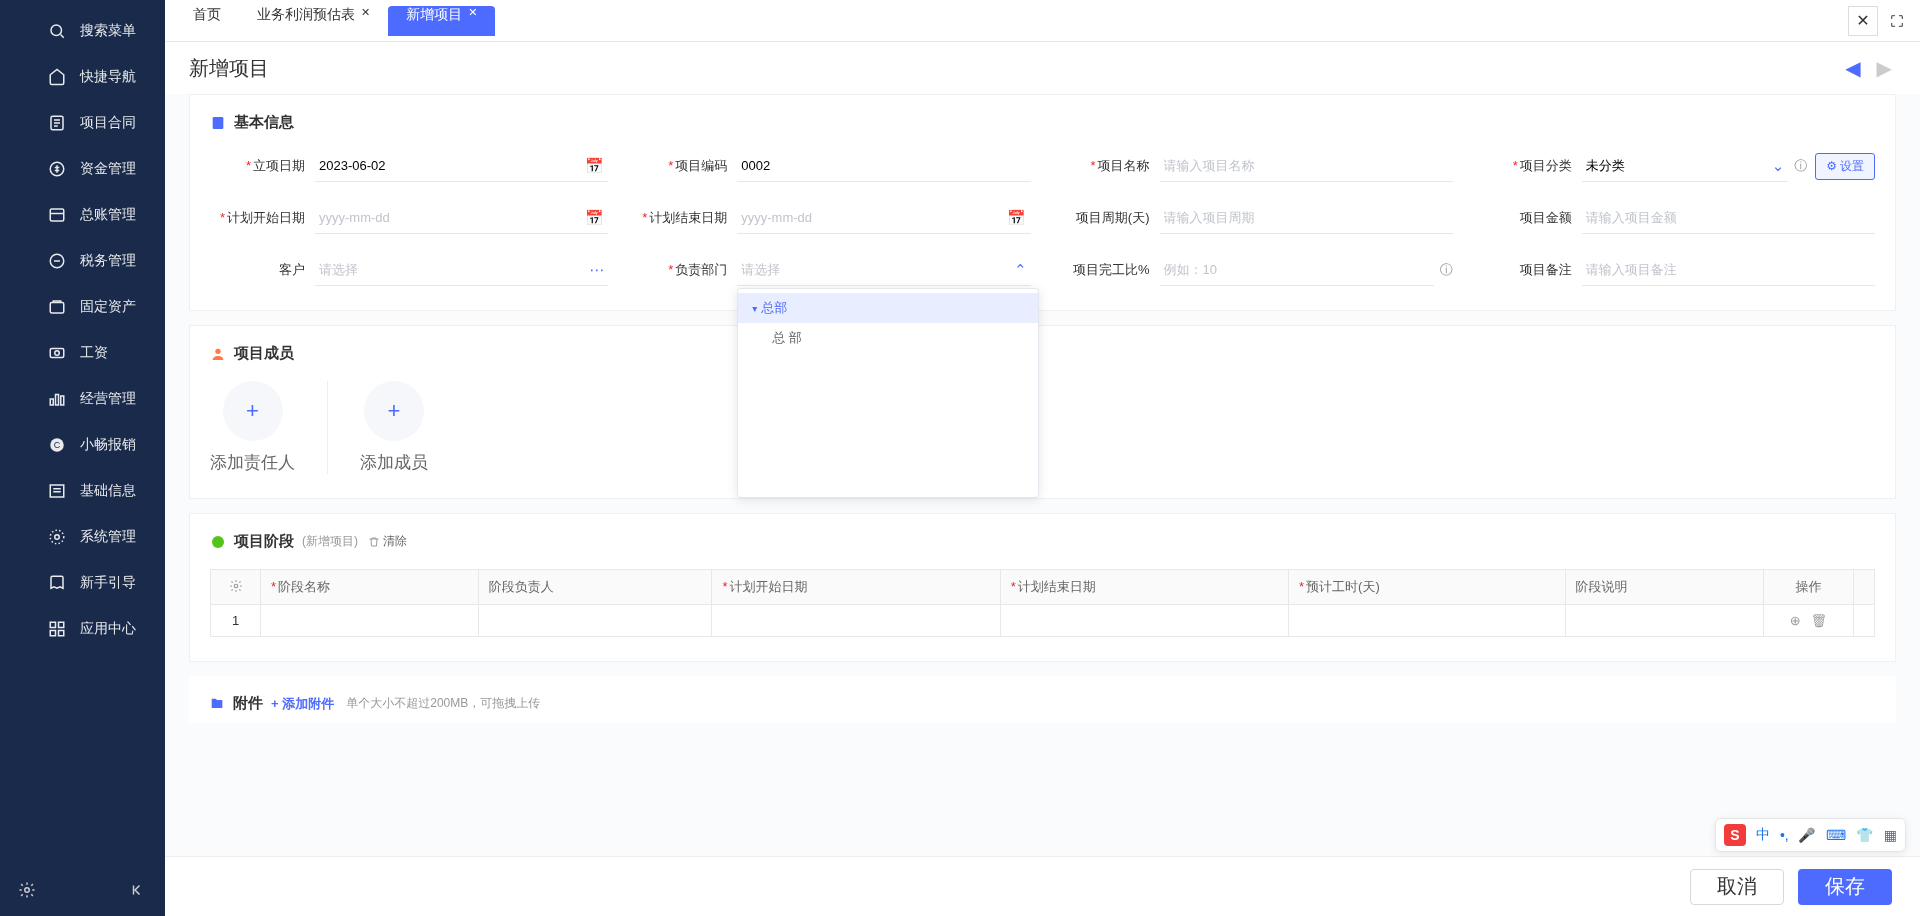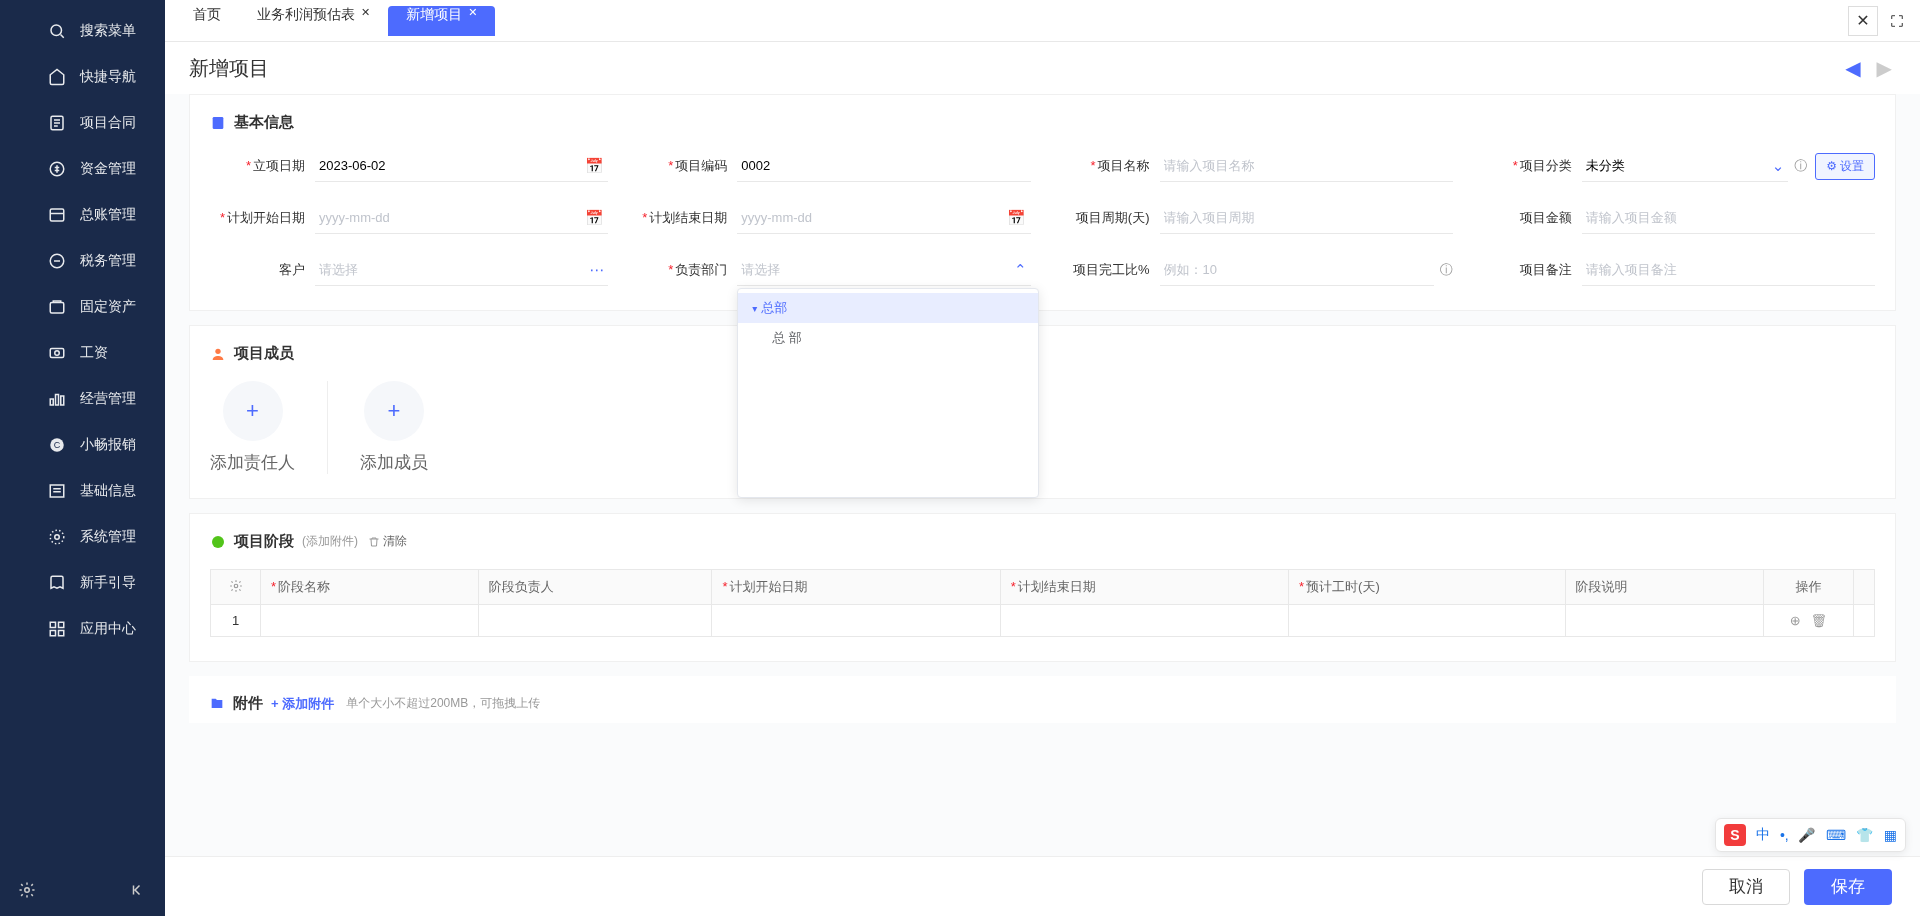--- a/index.html
+++ b/index.html
@@ -79,21 +79,21 @@
 .stage-table .op-col { width: 90px; text-align: center; }
 .row-ops { display: flex; justify-content: center; gap: 10px; color: #999; }
 .row-ops span { cursor: pointer; }
 .scroll-hint { width: 8px; background: #f0f0f0; }
 
 
 .attach-link { color: #4d6bfe; margin-left: 8px; cursor: pointer; font-size: 13px; }
 
 
 .footer { position: fixed; bottom: 0; left: 165px; right: 0; height: 60px; background: #fff; border-top: 1px solid #eee; display: flex; align-items: center; justify-content: flex-end; padding: 0 28px; gap: 14px; }
-.btn { height: 36px; padding: 0 26px; border-radius: 4px; font-size: 17px; cursor: pointer; border: 1px solid transparent; }
+.btn { height: 36px; padding: 0 26px; border-radius: 4px; font-size: 20px; cursor: pointer; border: 1px solid transparent; }
 .btn-default { background: #fff; border-color: #d9d9d9; color: #333; }
 .btn-primary { background: #4d6bfe; color: #fff; }
 
 
 .ime-bar { position: fixed; right: 14px; bottom: 64px; height: 34px; background: #fff; border: 1px solid #e5e5e5; border-radius: 6px; box-shadow: 0 2px 8px rgba(0,0,0,.08); display: flex; align-items: center; padding: 0 8px; gap: 10px; }
 .ime-bar .s-logo { width: 22px; height: 22px; background: #f23c3c; color: #fff; font-weight: bold; display: flex; align-items: center; justify-content: center; border-radius: 4px; font-size: 14px; }
 .ime-bar span { font-size: 14px; }
 .ime-bar .cn { color: #1a73e8; }
 </style>
 </head>
@@ -376,21 +376,21 @@
           </div>
         </div>
       </div>
 
       <div class="section">
         <div class="section-title">
           <span class="icon"><svg width="16" height="16" viewBox="0 0 24 24" fill="#52c41a">
                 <circle cx="12" cy="12" r="9"></circle>
               </svg></span>
           <span>项目阶段</span>
-          <span class="section-subtitle">(添加附件)</span>
+          <span class="section-subtitle">(新增项目)</span>
           <span class="section-action">
               <svg width="12" height="12" viewBox="0 0 24 24" fill="none" stroke="#999" stroke-width="2" style="margin-right:3px">
                 <path d="M3 6h18M8 6V4h8v2M6 6l1 14h10l1-14"></path>
               </svg>
               <span>清除</span>
             </span>
         </div>
         <table class="stage-table">
           <thead>
             <tr>

